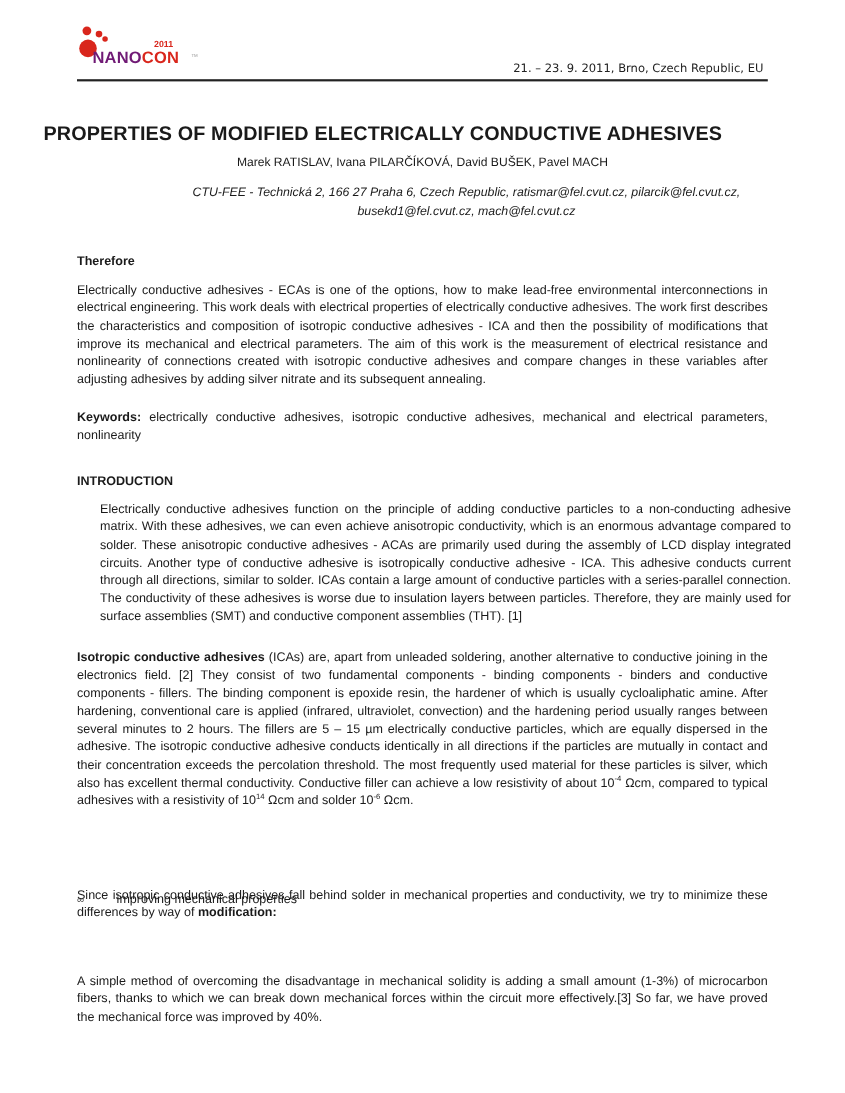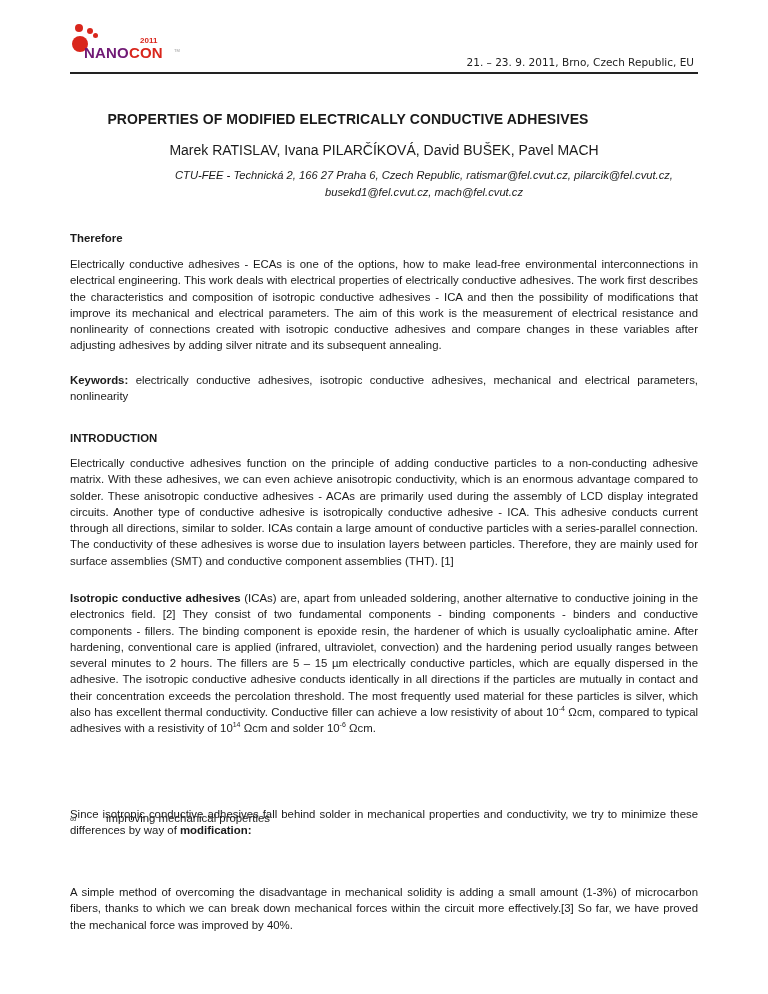--- a/index.html
+++ b/index.html
@@ -10,22 +10,22 @@
   .logo { position: absolute; left: 0; top: 0; width: 120px; height: 50px; }
   .logo-text { position: absolute; left: 14px; top: 24px; font-weight: bold; font-size: 15px; letter-spacing: 0.2px; }
   .logo-text .nano { color: #701a75; }
   .logo-text .con { color: #d9261c; }
   .logo-year { position: absolute; left: 70px; top: 16px; font-size: 8px; font-weight: bold; color: #d9261c; }
   .logo-tm { position: absolute; left: 104px; top: 28px; font-size: 4px; color: #999; }
   .dot { position: absolute; border-radius: 50%; background: #d9261c; }
   .event { position: absolute; right: 4px; bottom: 4px; font-size: 10.5px; color: #222;
            font-family: "DejaVu Sans", sans-serif; }
   .title { position: absolute; left: 0; width: 696px; top: 111px; text-align: center;
-           font-weight: bold; font-size: 14px; letter-spacing: 0.1px; }
-  .authors { position: absolute; left: 0; width: 768px; top: 142px; text-align: center; font-size: 14px; }
+           font-weight: bold; font-size: 18px; letter-spacing: 0.1px; }
+  .authors { position: absolute; left: 0; width: 768px; top: 142px; text-align: center; font-size: 11px; }
   .affil { position: absolute; left: 0; width: 768px; top: 167px; text-align: center; font-style: italic;
            font-size: 11.2px; line-height: 17px; padding-left: 40px; }
   .content { position: absolute; left: 70px; width: 628px; font-size: 11.4px; line-height: 16.3px; }
   .sec-head { position: absolute; left: 70px; font-weight: bold; font-size: 11.4px; }
   .just { text-align: justify; margin: 0; }
   .just b { font-weight: bold; }
   sup { font-size: 7px; vertical-align: 5px; line-height: 0; }
   .bullet { position: absolute; left: 70px; top: 812px; font-size: 11.4px; }
   .bullet .sym { display: inline-block; width: 36px; font-size: 9px; color: #444; }
   .bullet .txt { font-weight: normal; }
@@ -55,21 +55,21 @@
 
 <div class="sec-head" style="top:232px;">Therefore</div>
 <div class="content" style="top:256px;">
   <p class="just">Electrically conductive adhesives - ECAs is one of the options, how to make lead-free environmental interconnections in electrical engineering. This work deals with electrical properties of electrically conductive adhesives. The work first describes the characteristics and composition of isotropic conductive adhesives - ICA and then the possibility of modifications that improve its mechanical and electrical parameters. The aim of this work is the measurement of electrical resistance and nonlinearity of connections created with isotropic conductive adhesives and compare changes in these variables after adjusting adhesives by adding silver nitrate and its subsequent annealing.</p>
 </div>
 <div class="content" style="top:372px;">
   <p class="just"><b>Keywords:</b> <span>electrically conductive adhesives, isotropic conductive adhesives, mechanical and electrical parameters, nonlinearity</span></p>
 </div>
 
 <div class="sec-head" style="top:432px;">INTRODUCTION</div>
-<div class="content" style="top:455px;">
+<div class="content" style="top:455px;margin-left:21px;">
   <p class="just">Electrically conductive adhesives function on the principle of adding conductive particles to a non-conducting adhesive matrix. With these adhesives, we can even achieve anisotropic conductivity, which is an enormous advantage compared to solder. These anisotropic conductive adhesives - ACAs are primarily used during the assembly of LCD display integrated circuits. Another type of conductive adhesive is isotropically conductive adhesive - ICA. This adhesive conducts current through all directions, similar to solder. ICAs contain a large amount of conductive particles with a series-parallel connection. The conductivity of these adhesives is worse due to insulation layers between particles. Therefore, they are mainly used for surface assemblies (SMT) and conductive component assemblies (THT). [1]</p>
 </div>
 <div class="content" style="top:590px;">
   <p class="just"><b>Isotropic conductive adhesives</b><span> (ICAs) are, apart from unleaded soldering, another alternative to conductive joining in the electronics field. [2] They consist of two fundamental components - binding components - binders and conductive components - fillers. The binding component is epoxide resin, the hardener of which is usually cycloaliphatic amine. After hardening, conventional care is applied (infrared, ultraviolet, convection) and the hardening period usually ranges between several minutes to 2 hours. The fillers are 5 – 15 µm electrically conductive particles, which are equally dispersed in the adhesive.  The isotropic conductive adhesive conducts identically in all directions if the particles are mutually in contact and their concentration exceeds the percolation threshold. The most frequently used material for these particles is silver, which also has excellent thermal conductivity. Conductive filler can achieve a low resistivity of about </span><span>10</span><sup>-4</sup><span> Ωcm, compared to typical adhesives with a resistivity of </span><span>10</span><sup>14</sup><span> Ωcm and solder </span><span>10</span><sup>-6</sup><span> Ωcm.</span></p>
 </div>
 <div class="content" style="top:758px;margin-top:48px;">
   <p class="just"><span>Since isotropic conductive adhesives fall behind solder in mechanical properties and conductivity, we try to minimize these differences by way of </span><b>modification:</b></p>
 </div>
 
 <div class="bullet">

